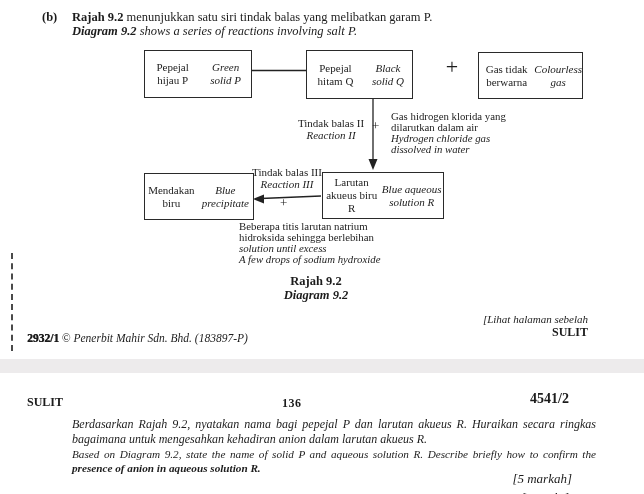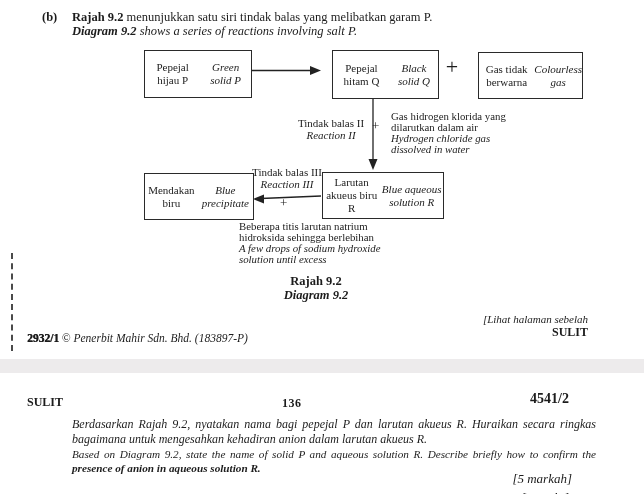--- a/index.html
+++ b/index.html
@@ -16,21 +16,21 @@
   .qlabel{left:42px;top:10px;font-size:12.5px;font-weight:bold;}
   .intro1{left:72px;top:10px;font-size:12.5px;white-space:nowrap;}
   .intro2{left:72px;top:24px;font-size:12.5px;white-space:nowrap;font-style:italic;}
   .b{font-weight:bold;}
   .i{font-style:italic;}
   
   .dbox{border:1.4px solid #2a2a2a;display:flex;flex-direction:row;
         align-items:center;justify-content:center;text-align:center;
         font-size:11px;line-height:13px;background:#fff;}
   .box-green{left:144px;top:50px;width:106px;height:46px;}
-  .box-black{left:332px;top:50px;width:105px;height:47px;font-family:Liberation Serif, serif;}
+  .box-black{left:306px;top:50px;width:105px;height:47px;font-family:Liberation Serif, serif;}
   .box-gas{left:478px;top:52px;width:103px;height:45px;}
   .box-precip{left:144px;top:173px;width:108px;height:45px;}
   .box-solution{left:322px;top:172px;width:120px;height:45px;}
   .plus1{left:440px;top:54px;width:24px;font-size:22px;text-align:center;}
   .plus-s{font-size:13px;}
   .plus2{left:372px;top:118px;}
   .plus3{left:280px;top:195px;}
   .r2label{left:294px;top:118px;width:74px;text-align:center;font-size:11px;line-height:11.5px;}
   .r3label{left:252px;top:167px;width:70px;text-align:center;font-size:11px;line-height:11.5px;}
   .hcl{left:391px;top:111px;font-size:10.8px;line-height:11px;white-space:nowrap;}
@@ -116,22 +116,22 @@
   <div class="i">Blue aqueous solution R</div>
 </div>
 <div class="abs r3label">
   <div>Tindak balas III</div>
   <div class="i">Reaction III</div>
 </div>
 <div class="abs plus-s plus3">+</div>
 <div class="abs naoh">
   <div>Beberapa titis larutan natrium</div>
   <div>hidroksida sehingga berlebihan</div>
+  <div class="i">solution until excess</div>
   <div class="i">A few drops of sodium hydroxide</div>
-  <div class="i">solution until excess</div>
 </div>
 
 <div class="abs caption">
   <span>Rajah 9.2</span>
   <span class="i">Diagram 9.2</span>
 </div>
 
 <div class="abs f1right">
   <div class="i">[Lihat halaman sebelah</div>
   <div class="sulit">SULIT</div>

